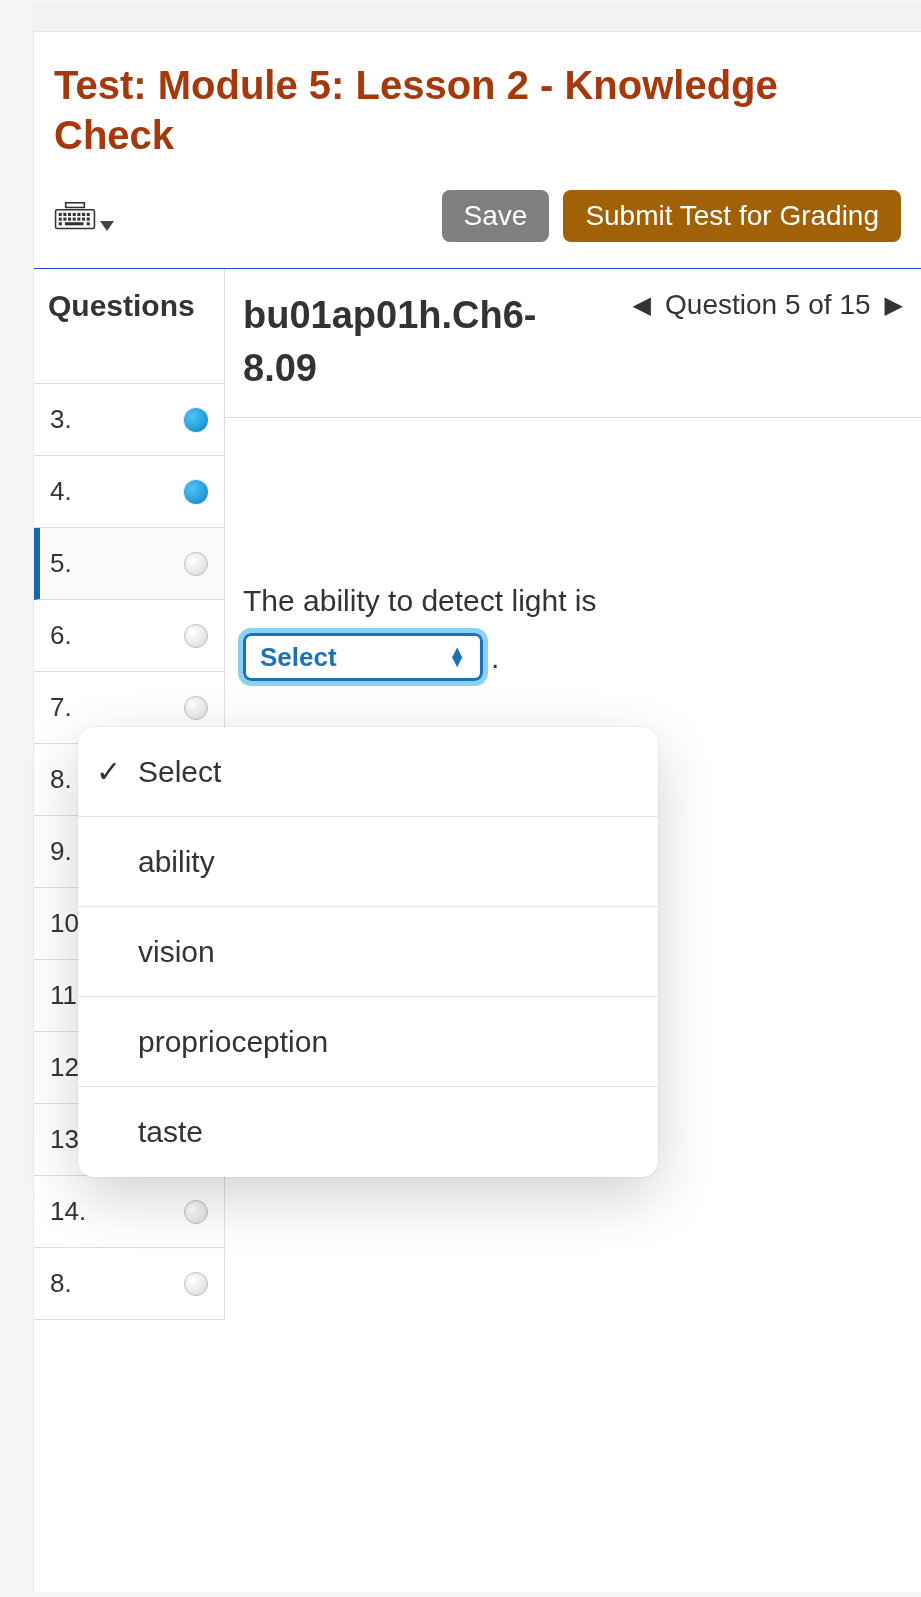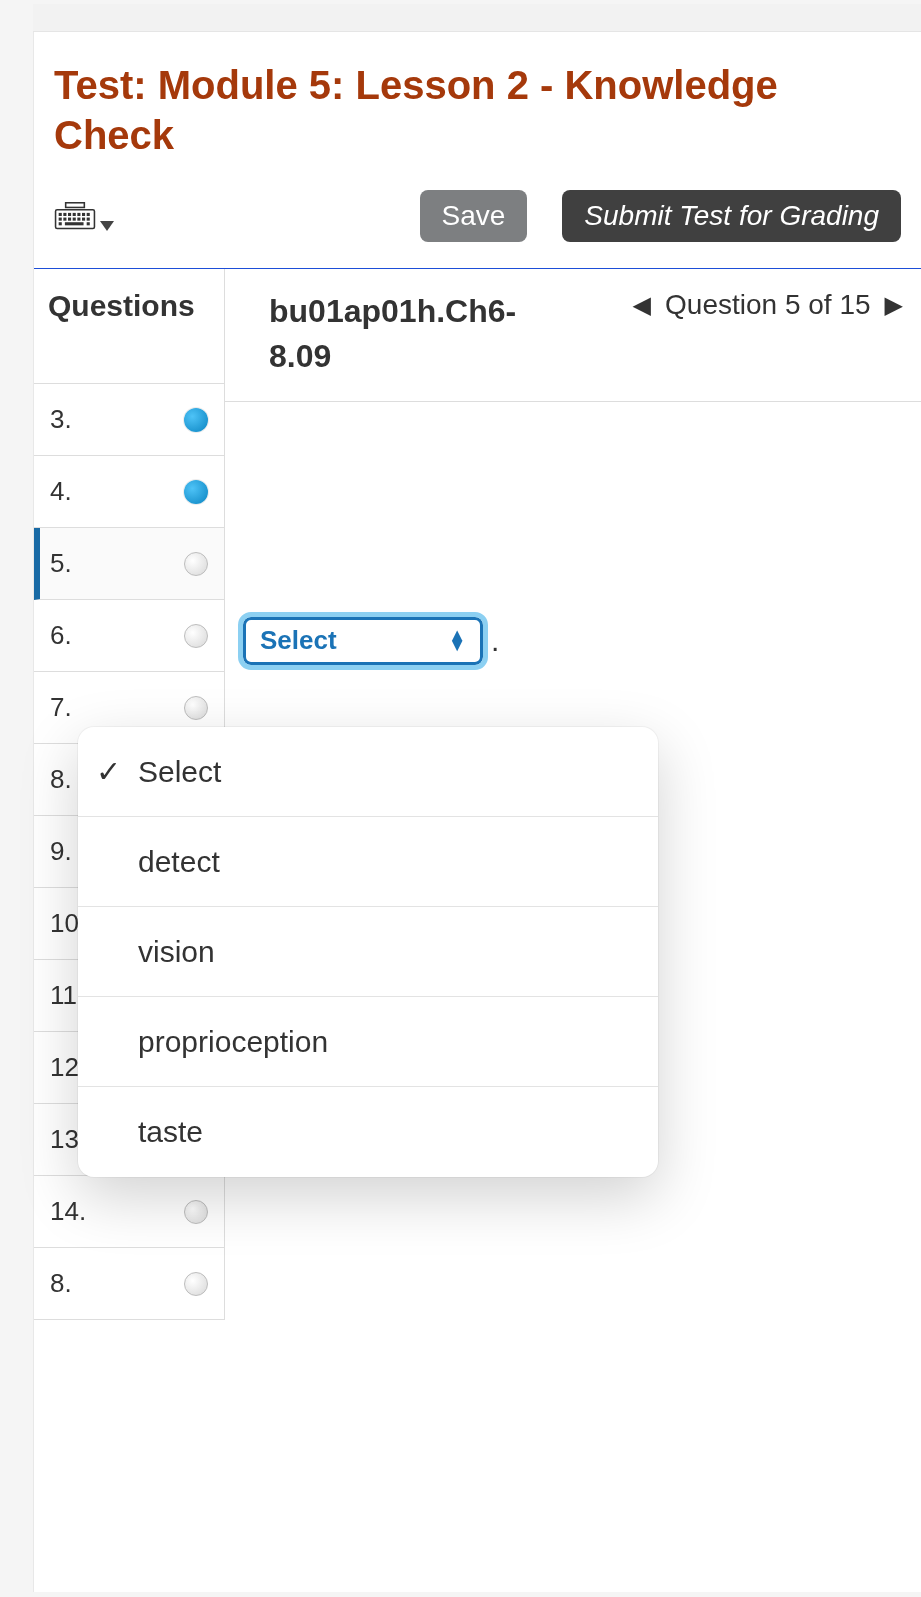--- a/index.html
+++ b/index.html
@@ -25,21 +25,20 @@
     color: #a5390b;
     font-size: 40px;
     font-weight: 700;
     padding: 28px 20px 18px 20px;
     line-height: 1.25;
   }
   .toolbar {
     display: flex;
     align-items: center;
     padding: 12px 20px 26px 20px;
-    gap: 21px;
   }
   .kb-icon {
     width: 60px; height: 48px;
     display: flex; align-items: center; justify-content: center;
     position: relative;
   }
   .kb-svg { width: 54px; height: 40px; }
   .kb-caret {
     width: 0; height: 0;
     border-left: 7px solid transparent;
@@ -51,21 +50,21 @@
   .spacer { flex: 1; }
   .btn {
     font-size: 28px;
     padding: 10px 22px;
     border-radius: 8px;
     border: none;
     cursor: pointer;
     margin-left: 14px;
   }
   .btn-save { background: #7d7f81; color: #fff; }
-  .btn-submit { background: #404040; color: #fff; font-style: italic; }
+  .btn-submit { background: #a16207; color: #fff; }
 
   .grid {
     display: flex;
     border-top: 1px solid #1d4ed8;
   }
   .qcol {
     width: 191px;
     border-right: 1px solid #ddd;
   }
   .qhead {
@@ -106,25 +105,24 @@
     position: relative;
   }
   .mhead {
     display: flex;
     align-items: flex-start;
     justify-content: space-between;
     padding: 20px 14px 22px 18px;
     border-bottom: 1px solid #ddd;
   }
   .qid {
-    font-size: 32px;
+    font-size: 38px;
     font-weight: 700;
     max-width: 280px;
     line-height: 1.4;
-    margin-left: 26px;
   }
   .nav {
     display: flex;
     align-items: center;
     gap: 10px;
     font-size: 28px;
     color: #333;
   }
   .nav .arrow {
     font-size: 24px;
@@ -300,20 +298,21 @@
         <div class="mhead">
           <div class="qid">bu01ap01h.Ch6-8.09</div>
           <div class="nav">
             <span class="arrow">◀</span>
             <span>Question 5 of 15</span>
             <span class="arrow">▶</span>
           </div>
         </div>
 
         <div class="qbody">
+          <span>The ability to detect light is </span>
           <br>
           <span class="select-wrap">
             <span class="select-box">
               <span>Select</span>
               <span class="updown">
                 <span>▲</span>
                   <span>▼</span>
               </span>
             </span>
             <span class="period">.</span>
@@ -322,21 +321,21 @@
       </div>
     </div>
 
     <div class="dropdown" id="dropdown">
         <div class="dd-item">
           <span class="dd-check">✓</span>
           <span class="dd-label">Select</span>
         </div>
         <div class="dd-item">
           <span class="dd-check"></span>
-          <span class="dd-label">detect</span>
+          <span class="dd-label">ability</span>
         </div>
         <div class="dd-item">
           <span class="dd-check"></span>
           <span class="dd-label">vision</span>
         </div>
         <div class="dd-item">
           <span class="dd-check"></span>
           <span class="dd-label">proprioception</span>
         </div>
         <div class="dd-item">

